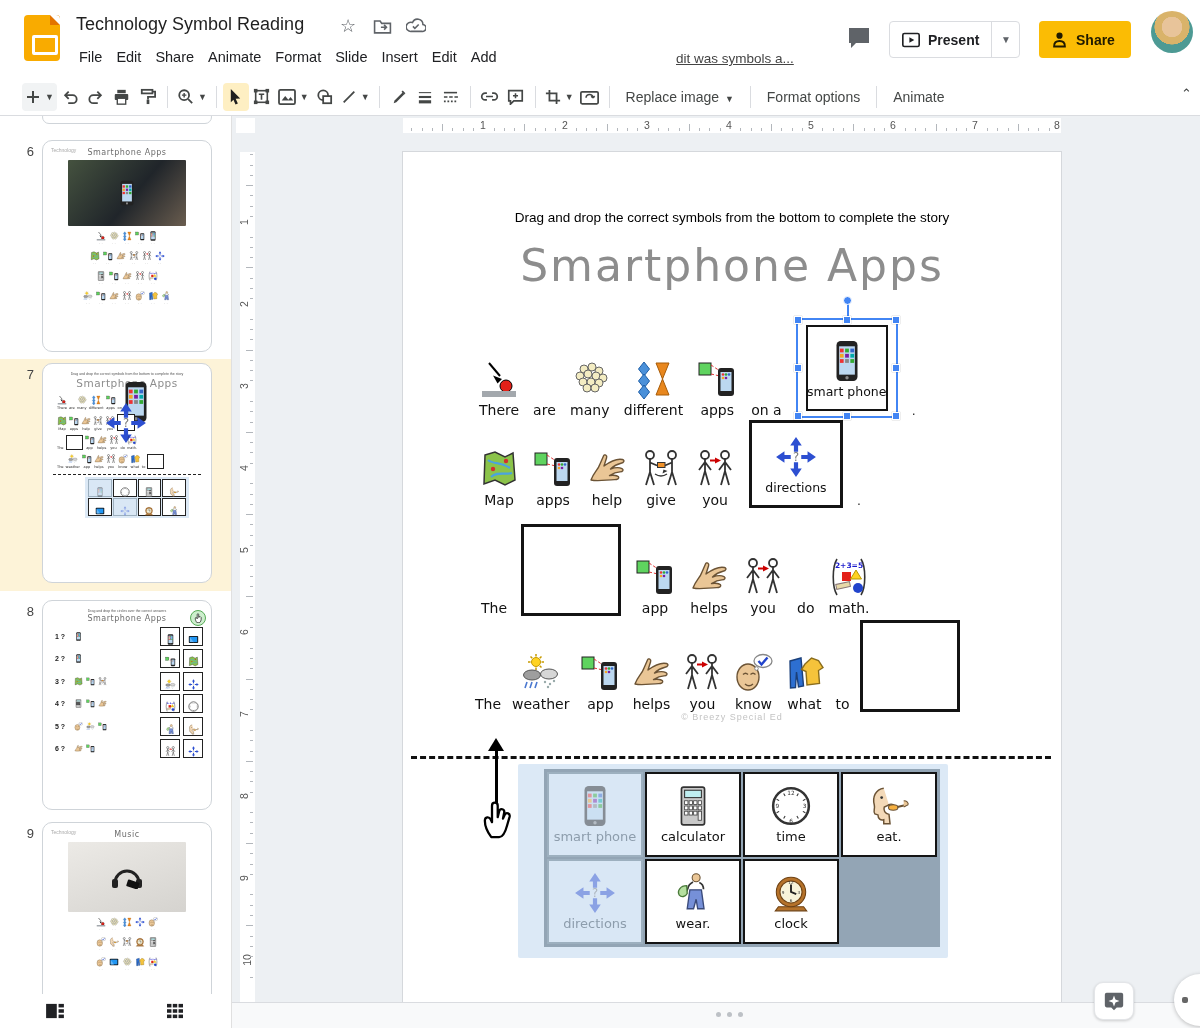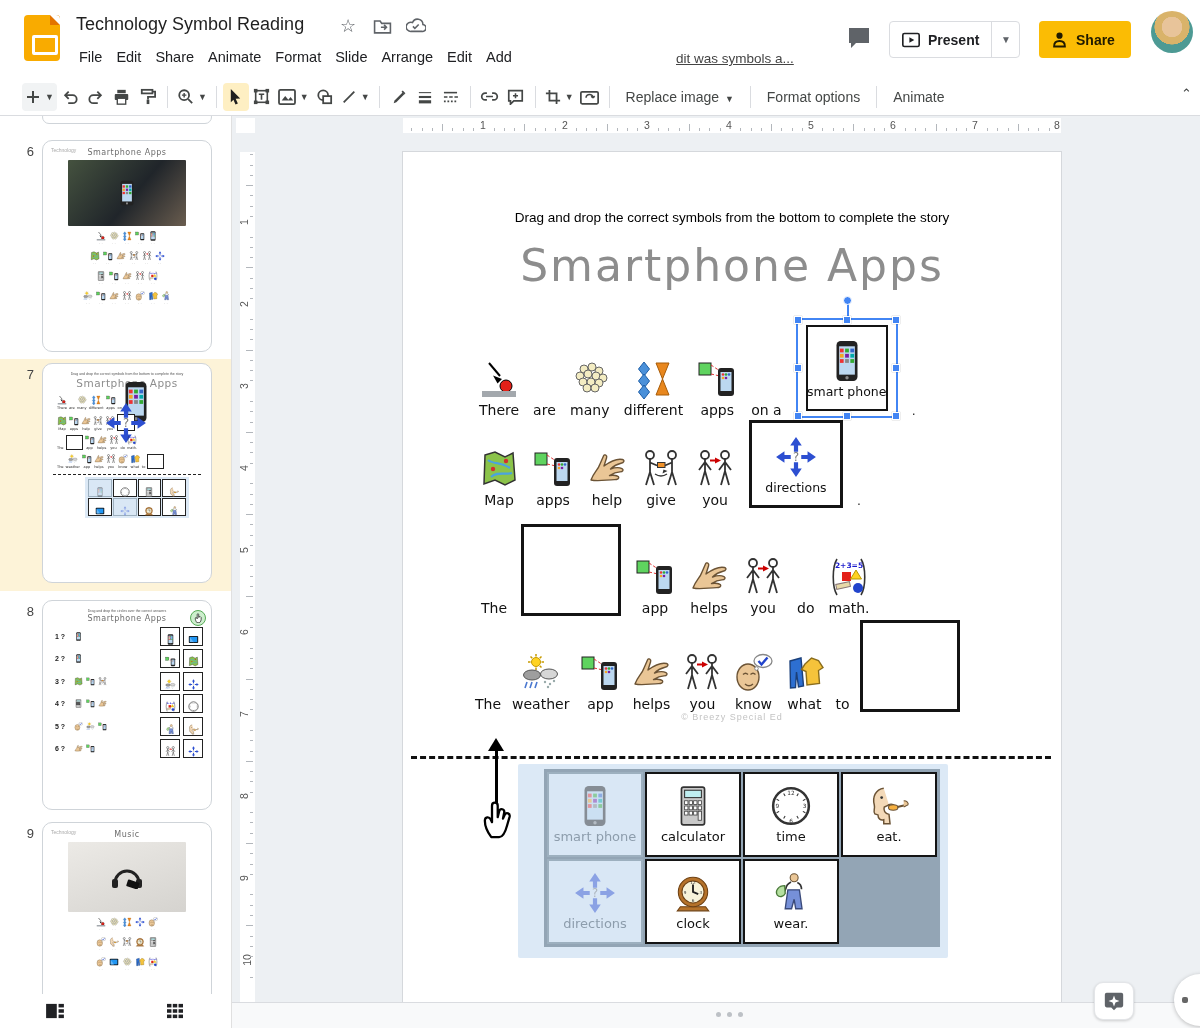--- a/index.html
+++ b/index.html
@@ -157,21 +157,21 @@
         </svg>
     </span>
   </div>
   <nav class="menubar">
       <div class="menu-item">File</div>
       <div class="menu-item">Edit</div>
       <div class="menu-item">Share</div>
       <div class="menu-item">Animate</div>
       <div class="menu-item">Format</div>
       <div class="menu-item">Slide</div>
-      <div class="menu-item">Arrange</div>
+      <div class="menu-item">Insert</div>
       <div class="menu-item">Edit</div>
       <div class="menu-item">Add</div>
     </nav>
   <div class="last-edit">dit was symbols a...</div>
   <div class="comment-top">
     <svg width="26" height="26" viewBox="0 0 26 26">
         <path d="M3 3 h20 v15 h-13 l-5 5 v-5 h-2 Z" fill="#5f6368"></path>
       </svg>
   </div>
   <div class="present-btn">
@@ -2322,43 +2322,43 @@
                     <path d="M39 20 l-8 -5.5 v3.5 h-6 v4 h6 v3.5 Z"></path>
                   </g>
                   <text x="20" y="24" font-size="11" text-anchor="middle" fill="#777" font-family="DejaVu Sans">?</text>
                 </svg>
               </span>
               <div class="tile-label kid">directions</div>
             </div>
             <div class="bank-tile">
               <span class="sym">
                 <svg viewBox="0 0 40 40" xmlns="http://www.w3.org/2000/svg">
+                  <circle cx="23" cy="5.5" r="3.8" fill="#eac696" stroke="#6b5335"></circle>
+                  <path d="M20 9.5 C17 11 15.5 13 15 16 L13 20" stroke="#333" fill="none" stroke-width="1.6"></path>
+                  <path d="M14 13 C8 13 4.5 18 7 22 C9 24.5 13 23.5 14.5 20.5 Z" fill="#b5e0a0" stroke="#4a7a3a" stroke-width="1.3"></path>
+                  <path d="M17 17 h11 l2.5 18 h-6 l-1.5 -9 -2.5 9 h-6 Z" fill="#7690d8" stroke="#3a4a7a" stroke-width="1.3"></path>
+                  <path d="M26 10 c2.5 1 4 3.5 4 6.5" stroke="#333" fill="none" stroke-width="1.6"></path>
+                </svg>
+              </span>
+              <div class="tile-label kid">wear.</div>
+            </div>
+            <div class="bank-tile">
+              <span class="sym">
+                <svg viewBox="0 0 40 40" xmlns="http://www.w3.org/2000/svg">
                   <path d="M8 33 h24 l3 4 H5 Z" fill="#b5722a" stroke="#6e4113"></path>
                   <circle cx="20" cy="19" r="14" fill="#b5722a" stroke="#6e4113"></circle>
                   <circle cx="20" cy="19" r="10.5" fill="#f7f3da" stroke="#6e4113"></circle>
                   <path d="M20 12 V19 L25 21" stroke="#222" stroke-width="1.8" fill="none"></path>
                   <text x="20" y="11.5" font-size="4" text-anchor="middle" fill="#333" font-family="DejaVu Sans">12</text>
                   <text x="27.5" y="21" font-size="4" text-anchor="middle" fill="#333" font-family="DejaVu Sans">3</text>
                   <text x="20" y="28.5" font-size="4" text-anchor="middle" fill="#333" font-family="DejaVu Sans">6</text>
                   <text x="12.5" y="21" font-size="4" text-anchor="middle" fill="#333" font-family="DejaVu Sans">9</text>
                 </svg>
               </span>
               <div class="tile-label kid">clock</div>
-            </div>
-            <div class="bank-tile">
-              <span class="sym">
-                <svg viewBox="0 0 40 40" xmlns="http://www.w3.org/2000/svg">
-                  <circle cx="23" cy="5.5" r="3.8" fill="#eac696" stroke="#6b5335"></circle>
-                  <path d="M20 9.5 C17 11 15.5 13 15 16 L13 20" stroke="#333" fill="none" stroke-width="1.6"></path>
-                  <path d="M14 13 C8 13 4.5 18 7 22 C9 24.5 13 23.5 14.5 20.5 Z" fill="#b5e0a0" stroke="#4a7a3a" stroke-width="1.3"></path>
-                  <path d="M17 17 h11 l2.5 18 h-6 l-1.5 -9 -2.5 9 h-6 Z" fill="#7690d8" stroke="#3a4a7a" stroke-width="1.3"></path>
-                  <path d="M26 10 c2.5 1 4 3.5 4 6.5" stroke="#333" fill="none" stroke-width="1.6"></path>
-                </svg>
-              </span>
-              <div class="tile-label kid">wear.</div>
             </div>
           </div>
       </div>
     </div>
 
     <div class="canvas-bottombar">
       <div class="dots-handle">
           <i></i>
           <i></i>
           <i></i>

